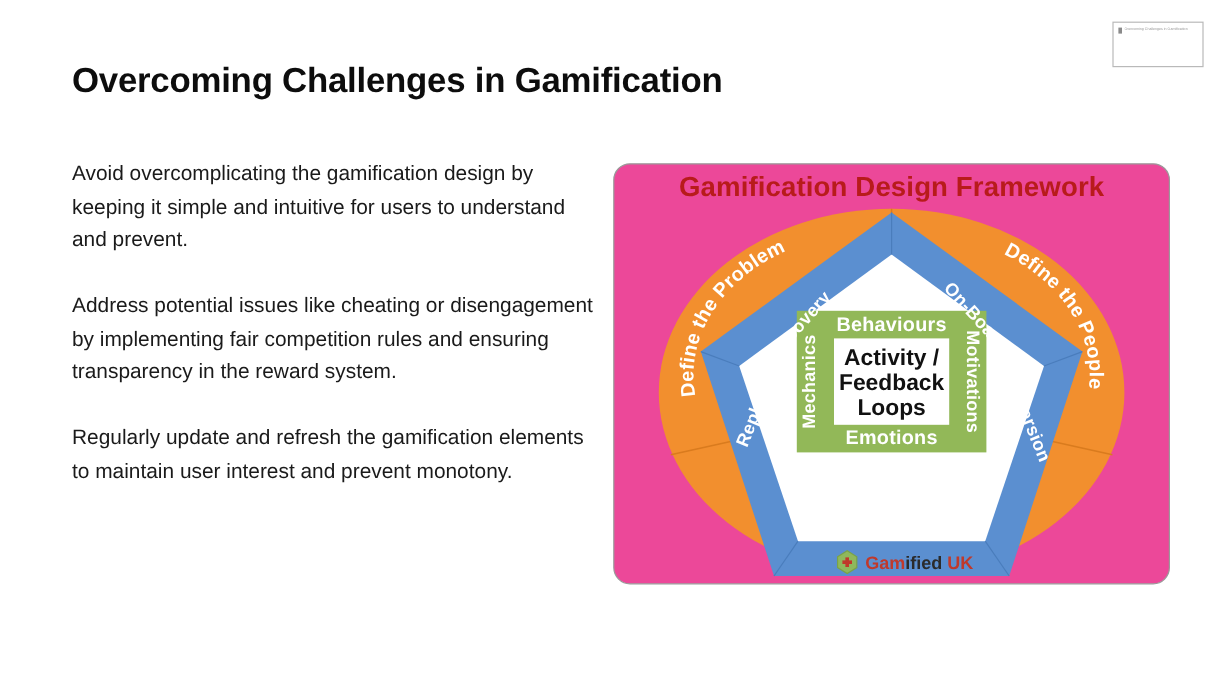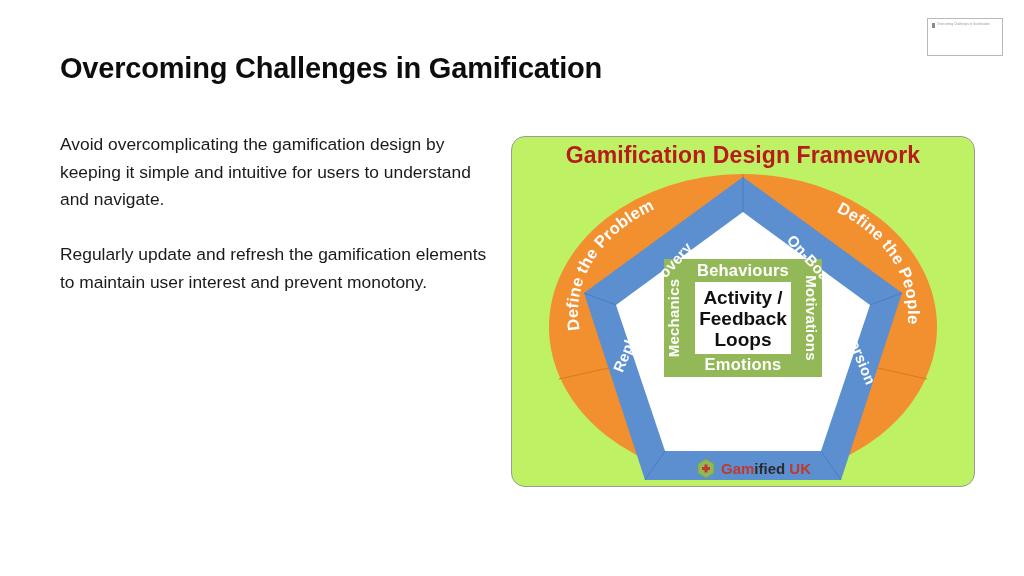--- a/index.html
+++ b/index.html
@@ -75,21 +75,21 @@
   }
   #body-copy p:last-child { margin-bottom: 12px; }
 
   
   #framework-figure {
     position: absolute;
     left: 511px;
     top: 136px;
     width: 464px;
     height: 351px;
-    background: #bef264;
+    background: #ec4899;
     border: 1px solid #9a9a9a;
     border-radius: 14px;
     box-sizing: border-box;
     overflow: hidden;
   }
   #framework-figure svg {
     display: block;
     width: 462px;
     height: 349px;
   }
@@ -131,21 +131,22 @@
 <body>
 
 <div id="thumb-placeholder">
   <div class="thumb-bar"></div>
   <div class="thumb-text">Overcoming Challenges in Gamification</div>
 </div>
 
 <div id="slide-title">Overcoming Challenges in Gamification</div>
 
 <div id="body-copy">
-  <p>Avoid overcomplicating the gamification design by keeping it simple and intuitive for users to understand and navigate.</p>
+  <p>Avoid overcomplicating the gamification design by keeping it simple and intuitive for users to understand and prevent.</p>
+  <p>Address potential issues like cheating or disengagement by implementing fair competition rules and ensuring transparency in the reward system.</p>
   <p>Regularly update and refresh the gamification elements to maintain user interest and prevent monotony.</p>
 </div>
 
 <div id="framework-figure">
   <svg viewBox="0 0 462 349" xmlns="http://www.w3.org/2000/svg">
     <defs>
 
       <path id="arcDefineProblem" d="M 76,218 A 156,120 0 0 1 168,63" fill="none"></path>
       <path id="arcDefinePeople" d="M 294,63 A 156,120 0 0 1 386,218" fill="none"></path>
       <path id="arcDefineSuccess" d="M 120,282 L 342,282" fill="none"></path>

